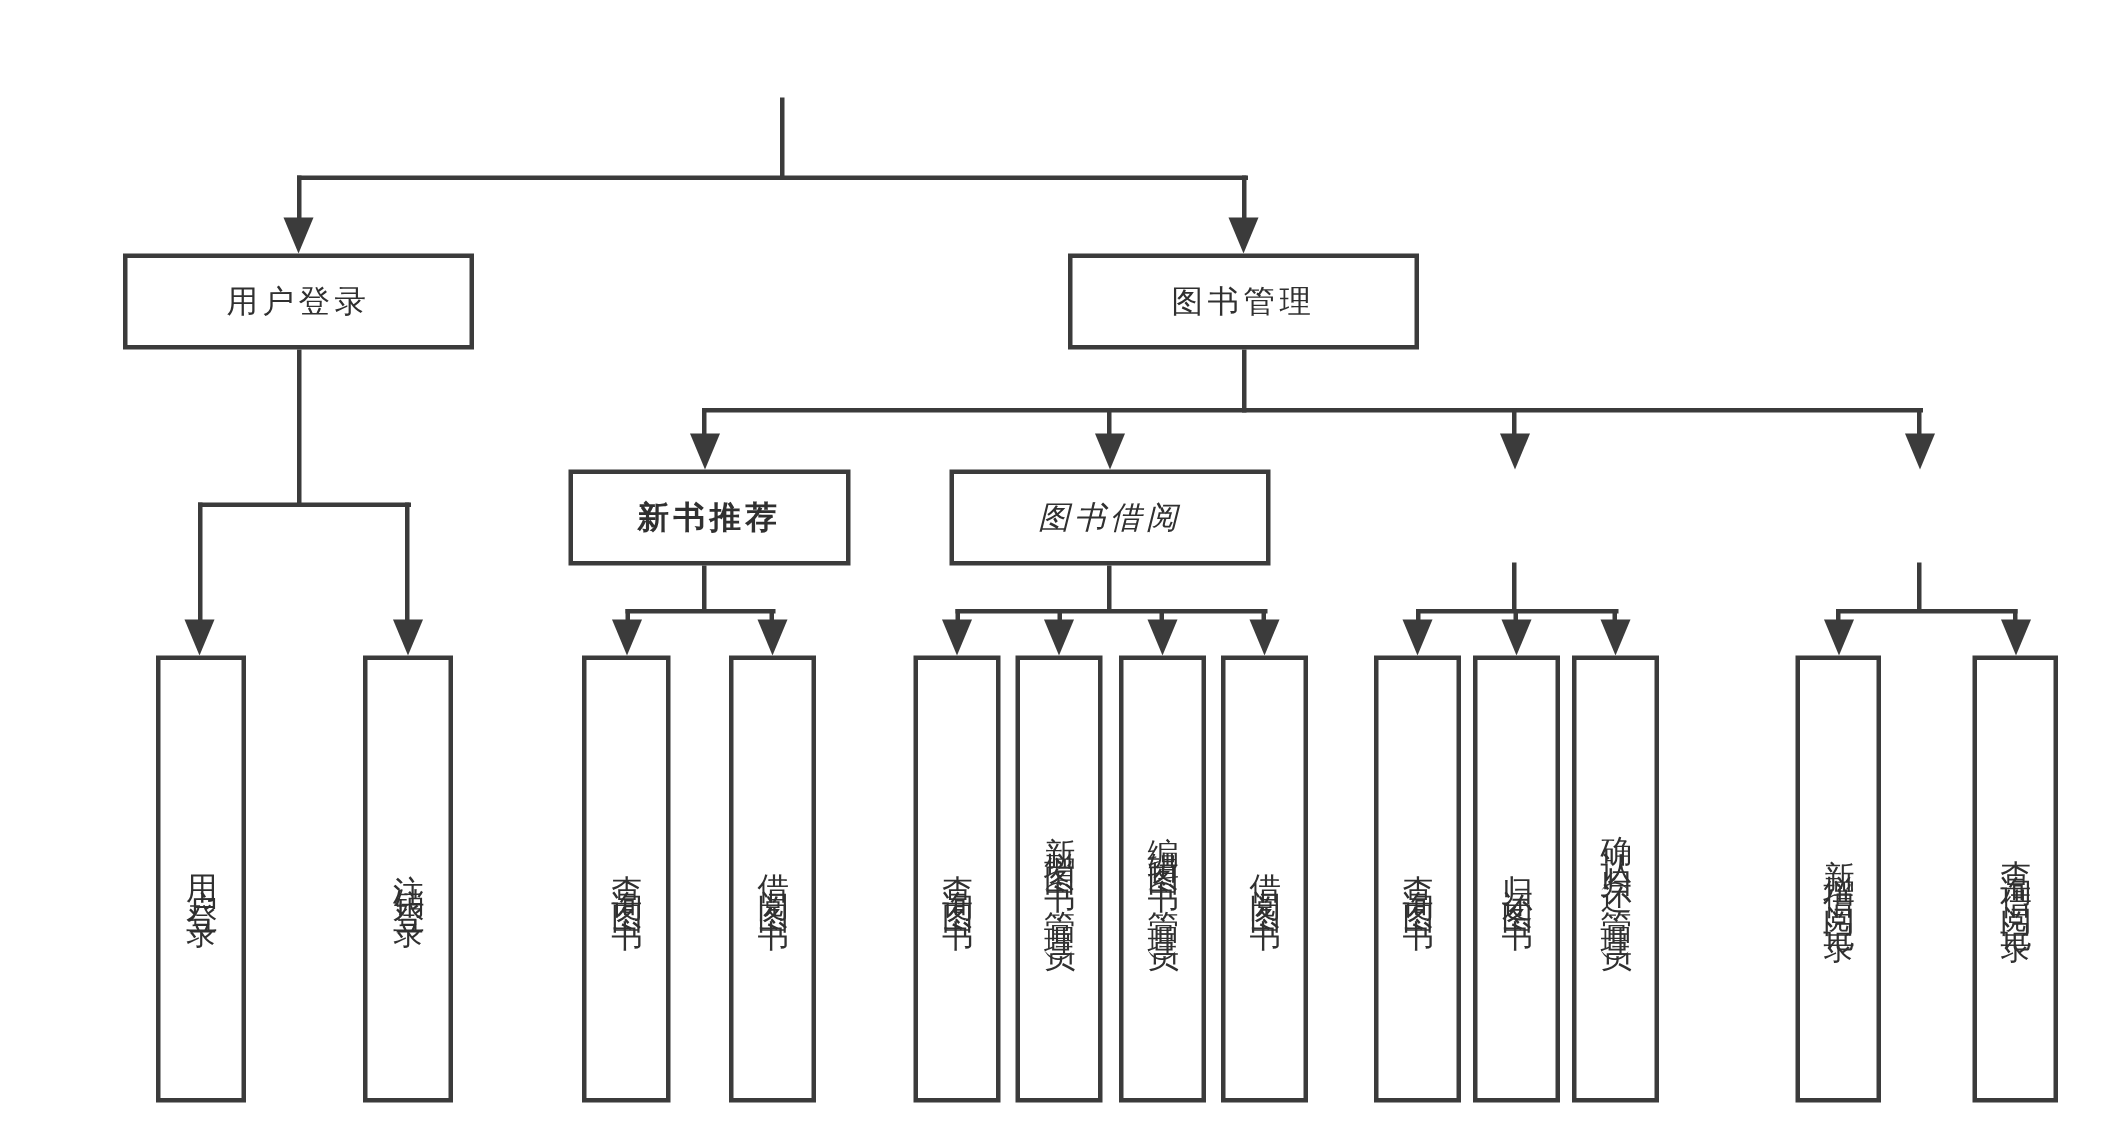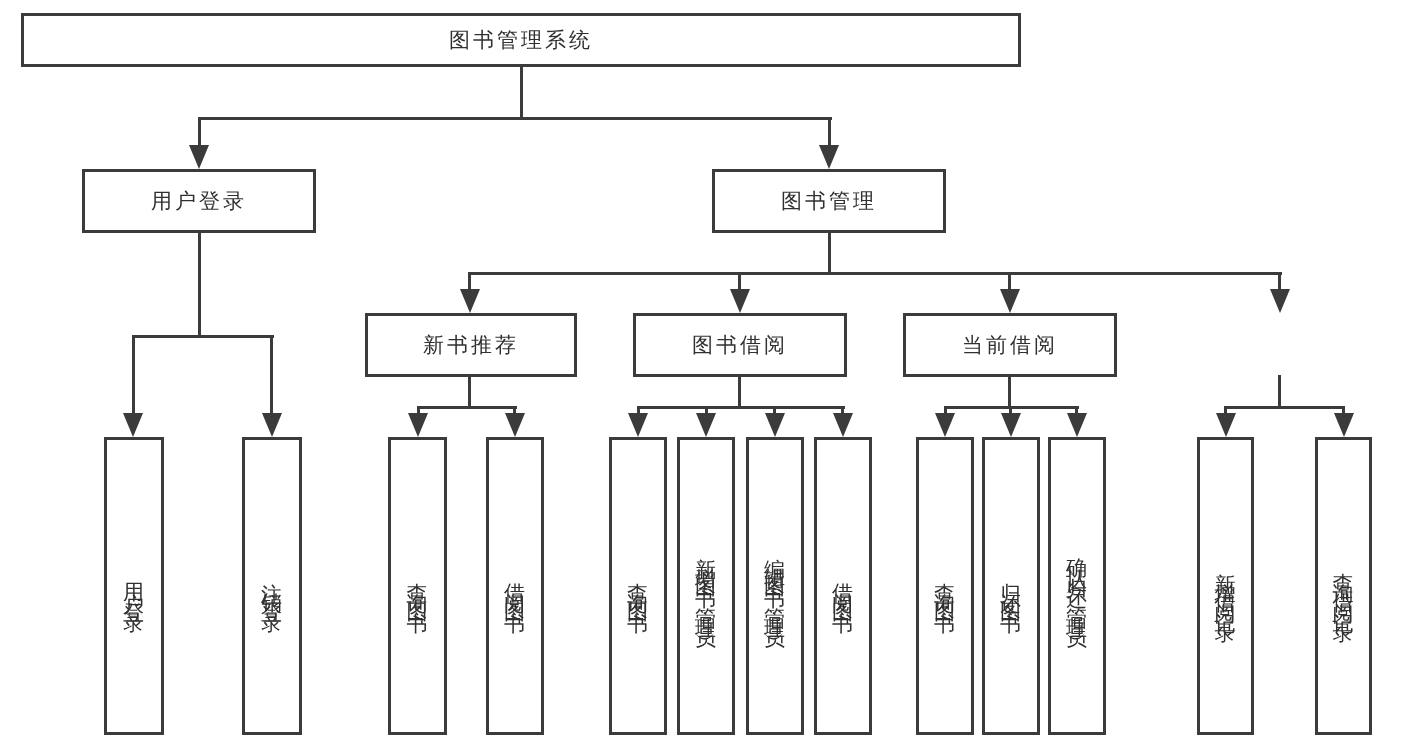--- a/index.html
+++ b/index.html
@@ -131,39 +131,33 @@
   <div class="arrow" style="left:628px; top:413px;"></div>
   <div class="arrow" style="left:696px; top:413px;"></div>
   <div class="arrow" style="left:765px; top:413px;"></div>
   <div class="arrow" style="left:833px; top:413px;"></div>
   <div class="arrow" style="left:935px; top:413px;"></div>
   <div class="arrow" style="left:1001px; top:413px;"></div>
   <div class="arrow" style="left:1067px; top:413px;"></div>
   <div class="arrow" style="left:1216px; top:413px;"></div>
   <div class="arrow" style="left:1334px; top:413px;"></div>
 
-  <div class="hbox" style="left:21px; top:13px; width:1000px; height:54px;">
-    <span>图书管理系统</span>
-  </div>
 
   <div class="hbox" style="left:82px; top:169px; width:234px; height:64px;">
     <span>用户登录</span>
   </div>
   <div class="hbox" style="left:712px; top:169px; width:234px; height:64px;font-family:Liberation Serif, serif;">
     <span>图书管理</span>
   </div>
 
-  <div class="hbox" style="left:365px; top:313px; width:212px; height:64px;">
+  <div class="hbox" style="left:379px; top:313px; width:188px; height:64px;font-weight:bold;">
     <span>新书推荐</span>
   </div>
-  <div class="hbox" style="left:633px; top:313px; width:214px; height:64px;">
+  <div class="hbox" style="left:633px; top:313px; width:214px; height:64px;font-style:italic;">
     <span>图书借阅</span>
-  </div>
-  <div class="hbox" style="left:903px; top:313px; width:214px; height:64px;">
-    <span>当前借阅</span>
   </div>
 
   <div class="vbox" style="left:104px; width:60px;">
     <span class="vlabel">用户登录</span>
   </div>
   <div class="vbox" style="left:242px; width:60px;">
     <span class="vlabel">注销登录</span>
   </div>
 
   <div class="vbox" style="left:388px; width:59px;">

